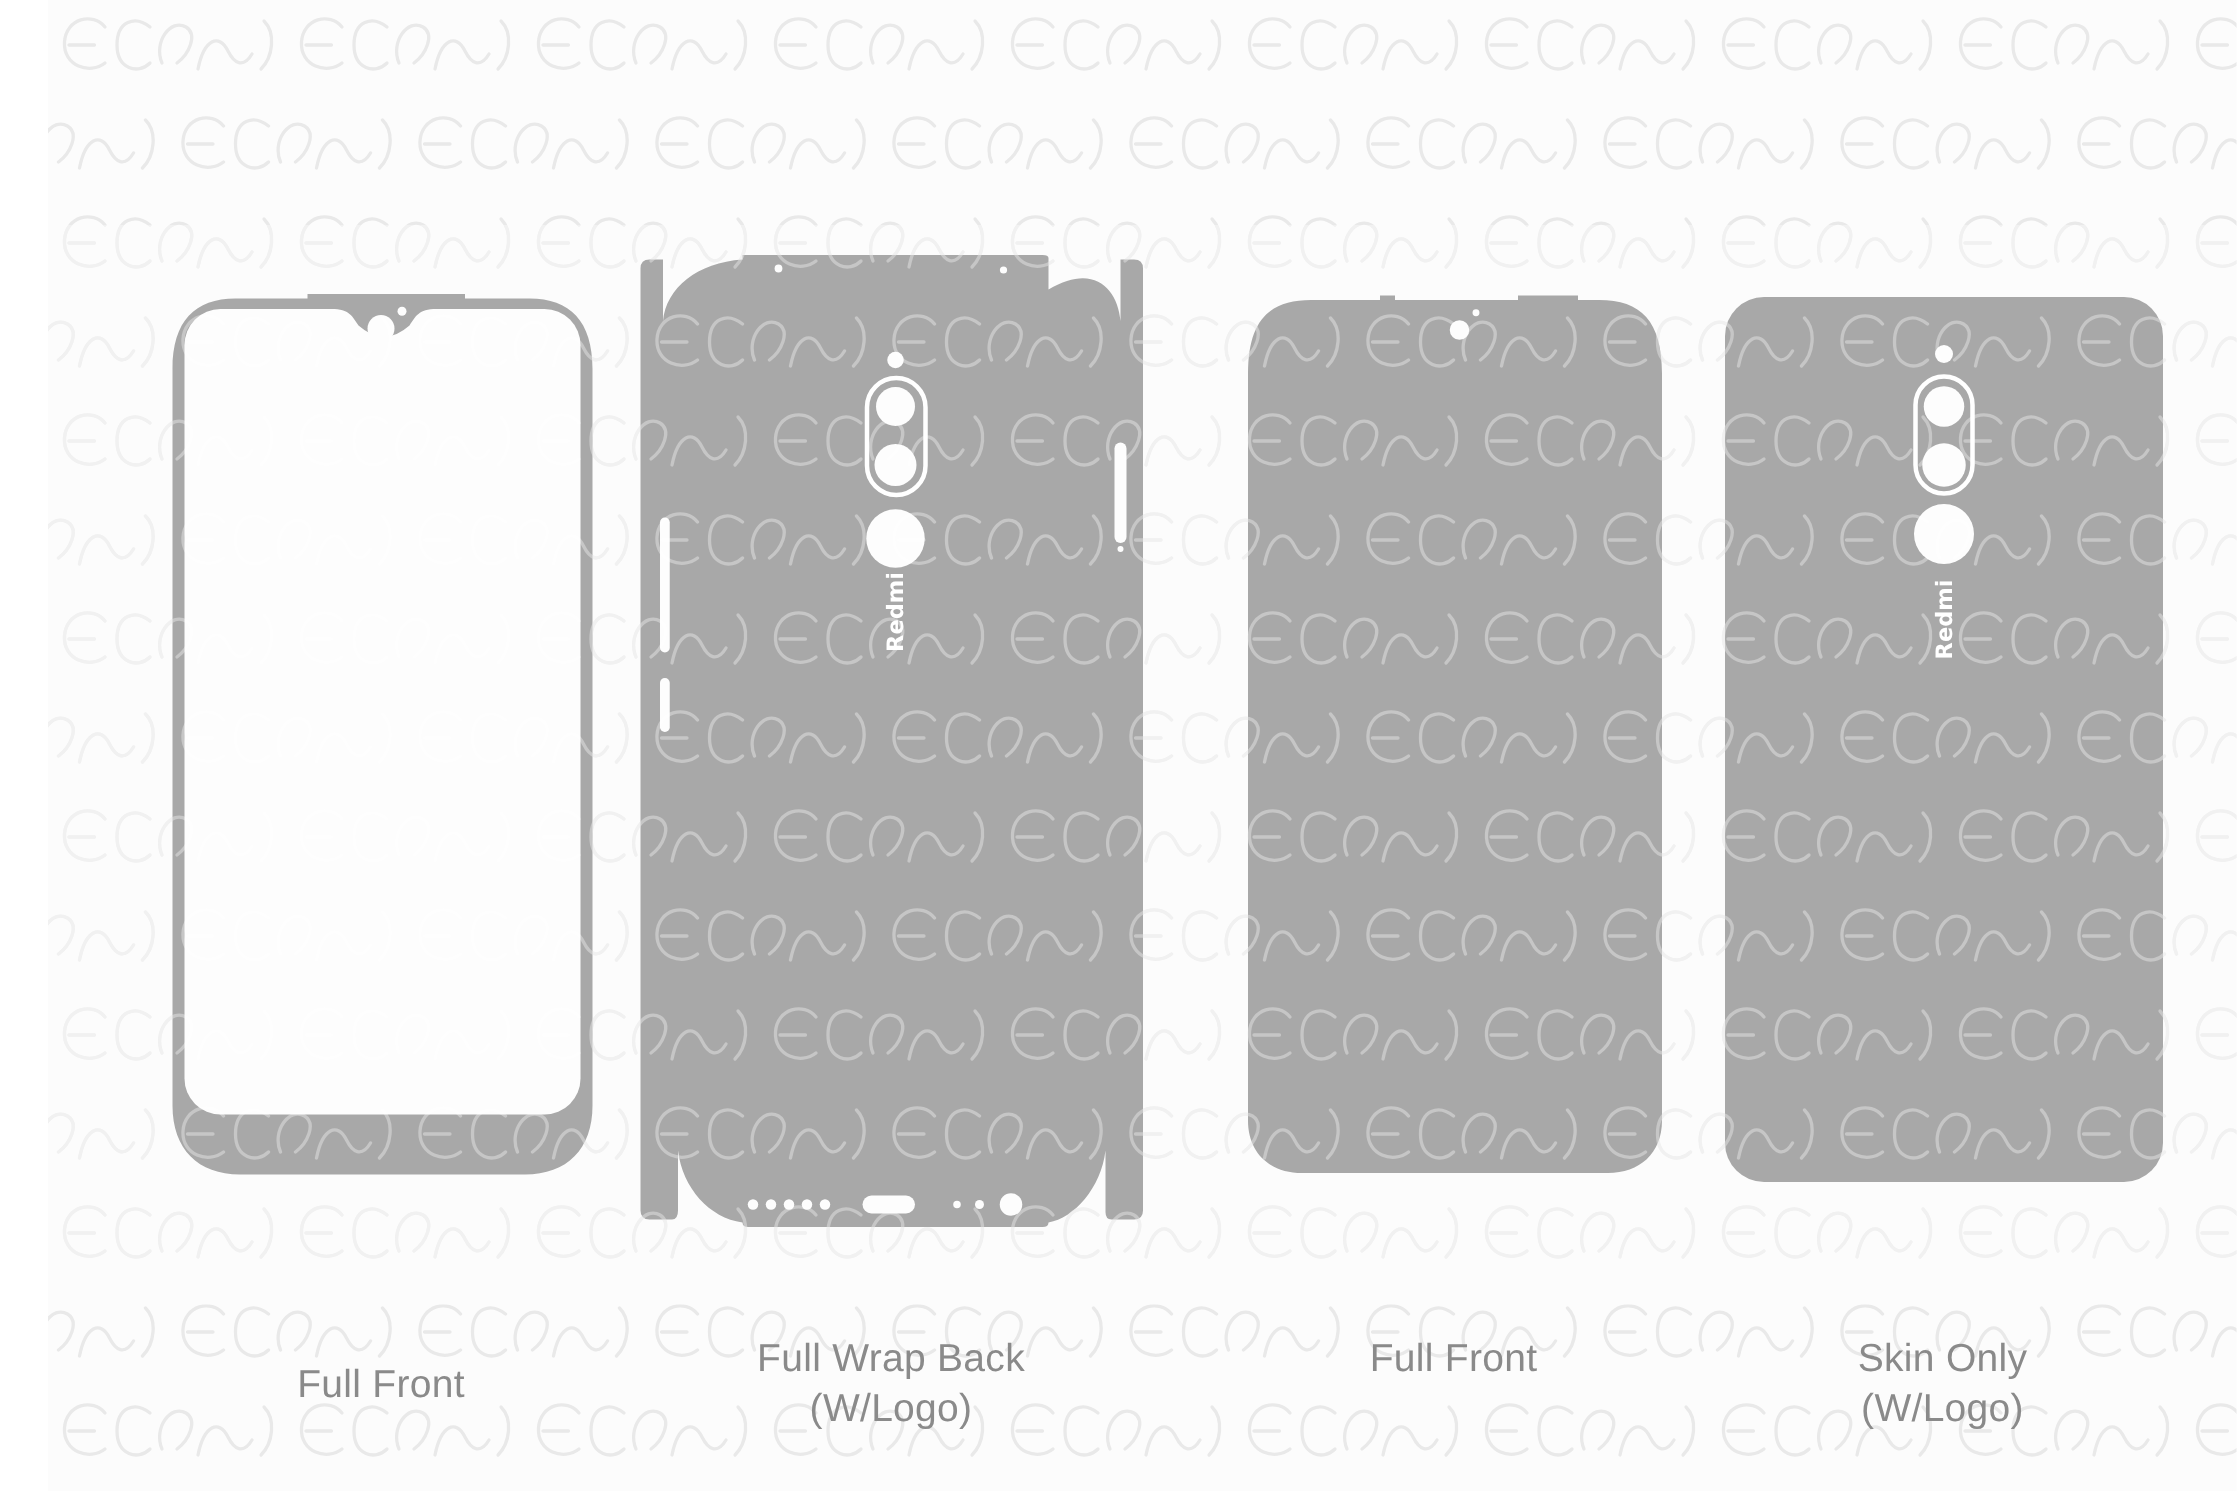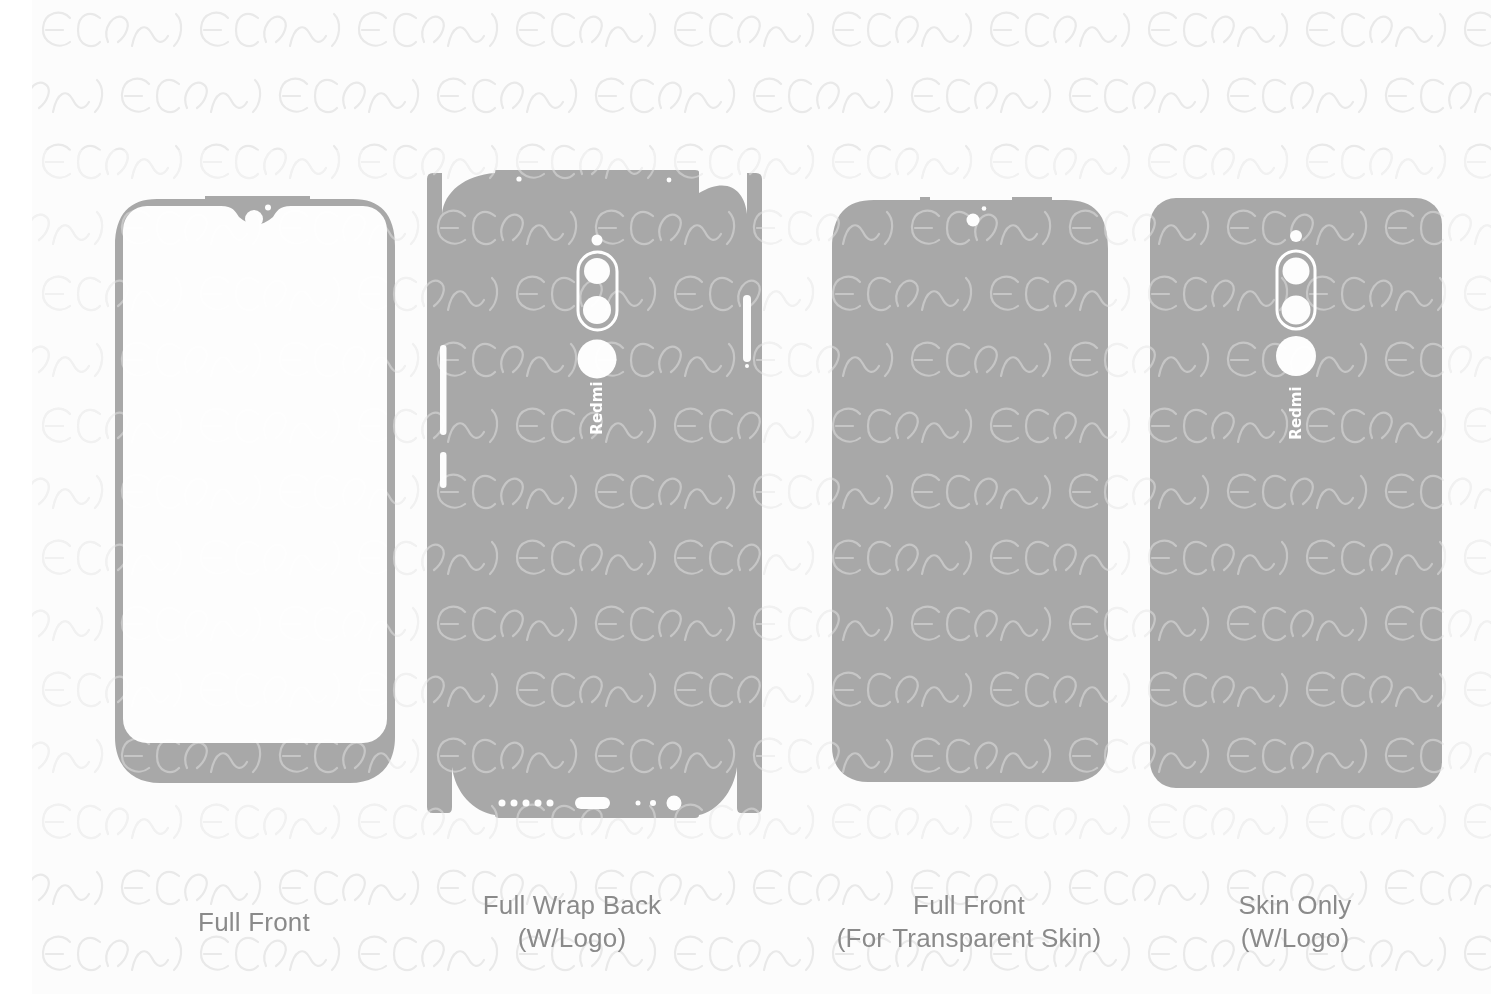--- a/index.html
+++ b/index.html
@@ -106,26 +106,25 @@
       <circle cx="146" cy="158" r="20" fill="#fdfdfd"></circle>
       <text transform="rotate(-90 146 215)" x="146" y="220" text-anchor="middle" font-size="15" font-weight="bold" font-family="DejaVu Sans, sans-serif" fill="#ffffff">Redmi</text>
     </g>
 
     <rect x="0" y="150" width="1491" height="720" fill="url(#wm-ov)"></rect>
   </svg>
 
   <div class="caption" style="left:42px;top:906px;">
     <div>Full Front</div>
   </div>
-  <div class="caption" style="left:360px;top:889px;text-align:center;">
+  <div class="caption" style="left:382px;top:889px;text-align:center;">
     <div>Full Wrap Back</div>
     <div>(W/Logo)</div>
   </div>
   <div class="caption" style="left:757px;top:889px;">
     <div>Full Front</div>
-    <div>(For Transparent Skin)</div>
   </div>
   <div class="caption" style="left:1083px;top:889px;">
     <div>Skin Only</div>
     <div>(W/Logo)</div>
   </div>
 
 </div>
 
 </body></html>

